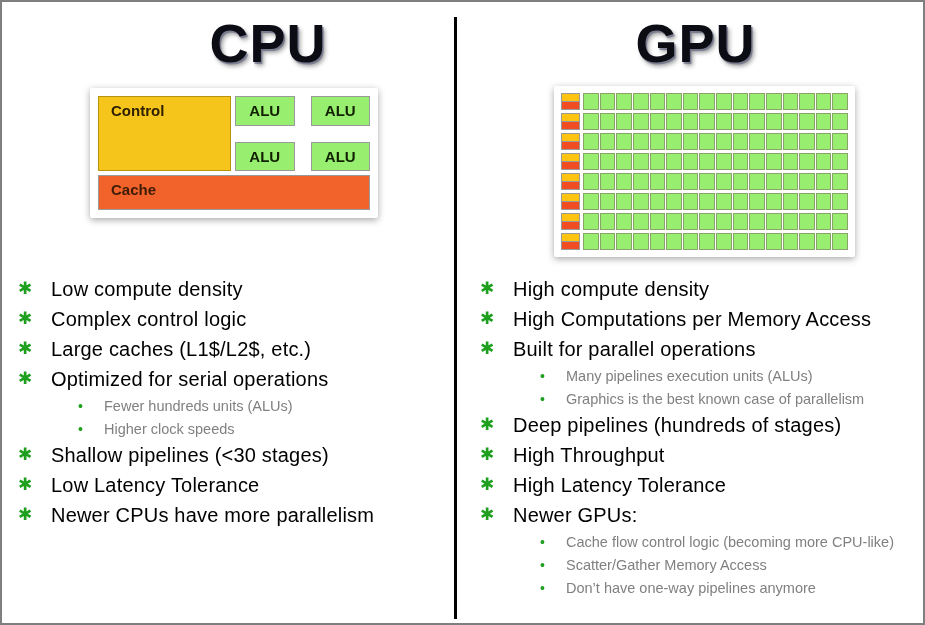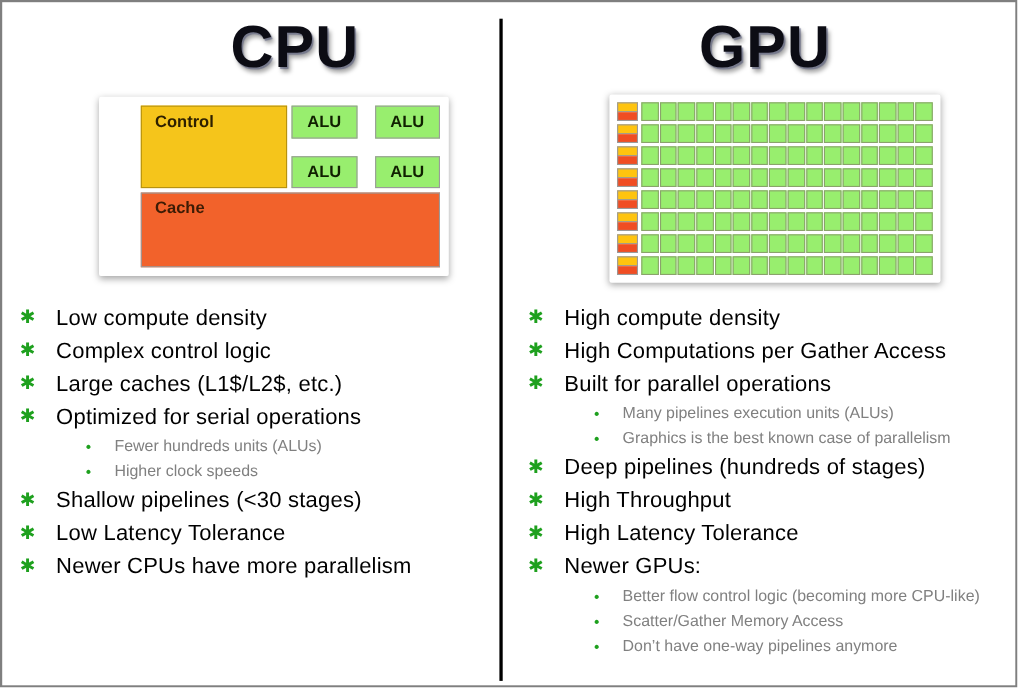--- a/index.html
+++ b/index.html
@@ -21,22 +21,22 @@
   #cpu-title { left:0; width:532px; }
   #gpu-title { left:462px; width:463px; }
 
   
   .chip-frame {
     position:absolute; background:#fff; padding:8px; border-radius:2px;
     box-shadow: 0 2px 7px rgba(0,0,0,0.35);
   }
   #cpu-diagram { left:88px; top:86px; }
   .cpu-inner {
-    display:grid; width:272px; height:147px;
-    grid-template-columns:133px 1fr; grid-template-rows:75px 1fr; gap:4px;margin-left:30px;
+    display:grid; width:272px; height:114px;
+    grid-template-columns:133px 1fr; grid-template-rows:75px 1fr; gap:4px;
   }
   .control-box {
     background:var(--control-yellow,#F5C51B);
     border:1px solid #b7920f;
     font-weight:bold; font-size:15px; color:#2e2000;
     padding:5px 0 0 12px; box-sizing:border-box;
   }
   .alu-grid { display:grid; grid-template-columns:1fr 1fr; grid-template-rows:1fr 1fr; gap:16px; }
   .alu-box {
     background:var(--alu-green,#98EE6E); border:1px solid #9a9a9a;
@@ -342,21 +342,21 @@
         <span class="btext">Newer CPUs have more parallelism</span>
       </li>
     </ul>
   <ul id="gpu-list" class="blist">
       <li class="b1">
         <span class="marker">✱</span>
         <span class="btext">High compute density</span>
       </li>
       <li class="b1">
         <span class="marker">✱</span>
-        <span class="btext">High Computations per Gather Access</span>
+        <span class="btext">High Computations per Memory Access</span>
       </li>
       <li class="b1">
         <span class="marker">✱</span>
         <span class="btext">Built for parallel operations</span>
       </li>
       <li class="b2">
         <span class="marker">•</span>
         <span class="btext">Many pipelines execution units (ALUs)</span>
       </li>
       <li class="b2">
@@ -374,21 +374,21 @@
       <li class="b1">
         <span class="marker">✱</span>
         <span class="btext">High Latency Tolerance</span>
       </li>
       <li class="b1">
         <span class="marker">✱</span>
         <span class="btext">Newer GPUs:</span>
       </li>
       <li class="b2">
         <span class="marker">•</span>
-        <span class="btext">Better flow control logic (becoming more CPU-like)</span>
+        <span class="btext">Cache flow control logic (becoming more CPU-like)</span>
       </li>
       <li class="b2">
         <span class="marker">•</span>
         <span class="btext">Scatter/Gather Memory Access</span>
       </li>
       <li class="b2">
         <span class="marker">•</span>
         <span class="btext">Don’t have one-way pipelines anymore</span>
       </li>
     </ul>

